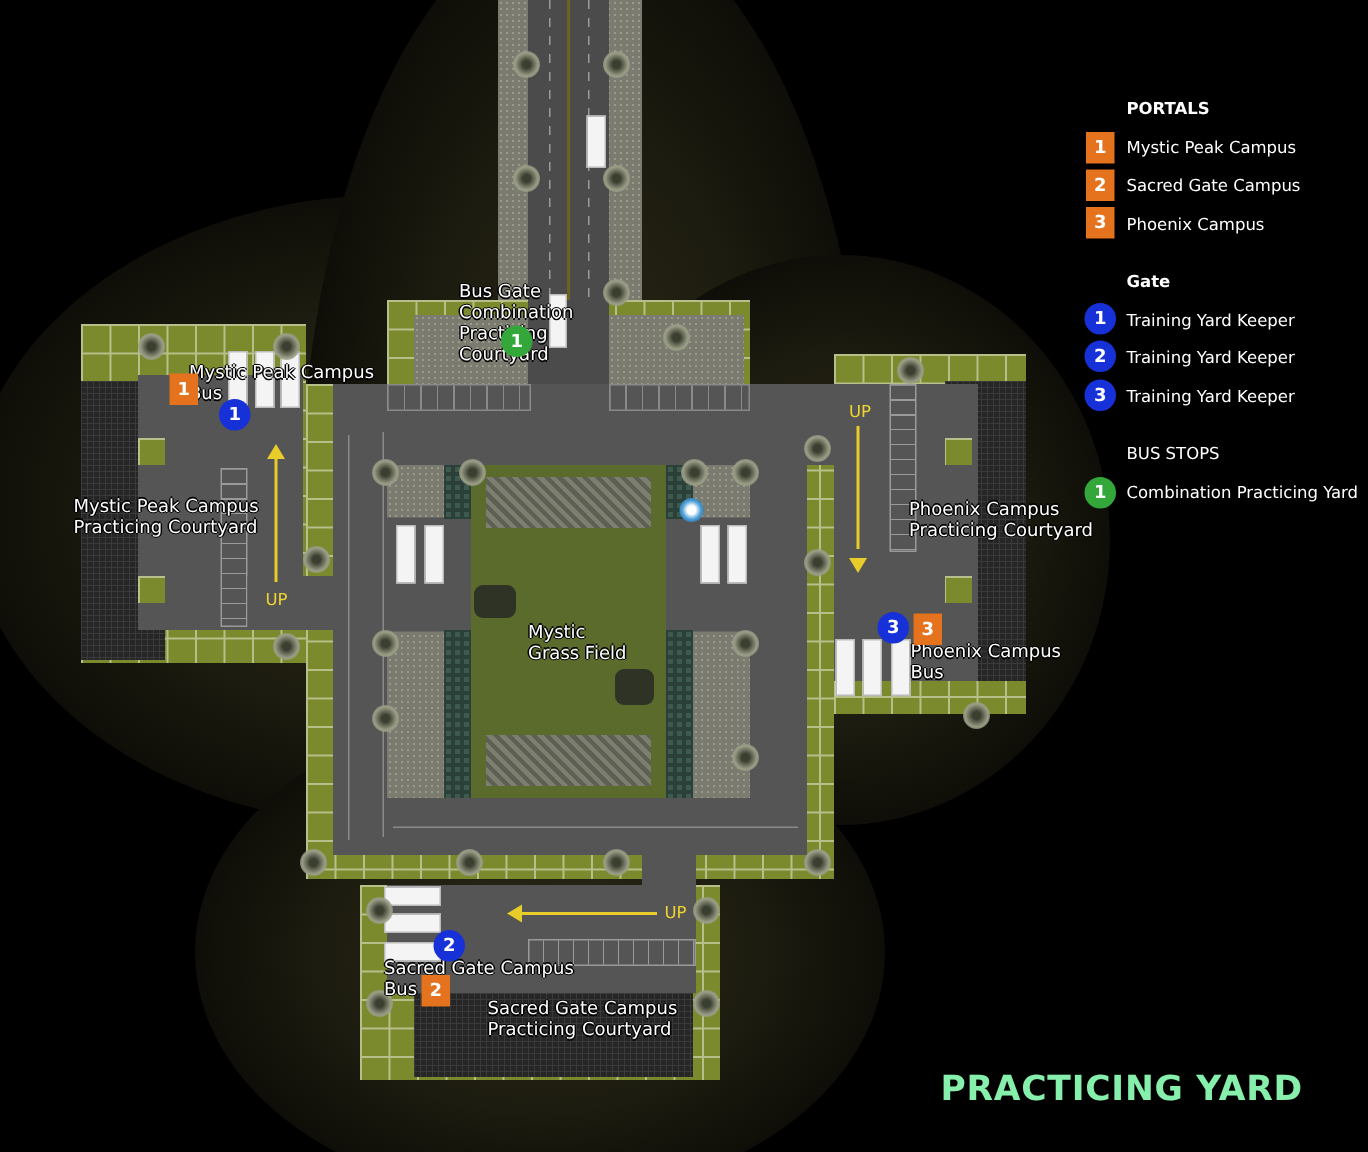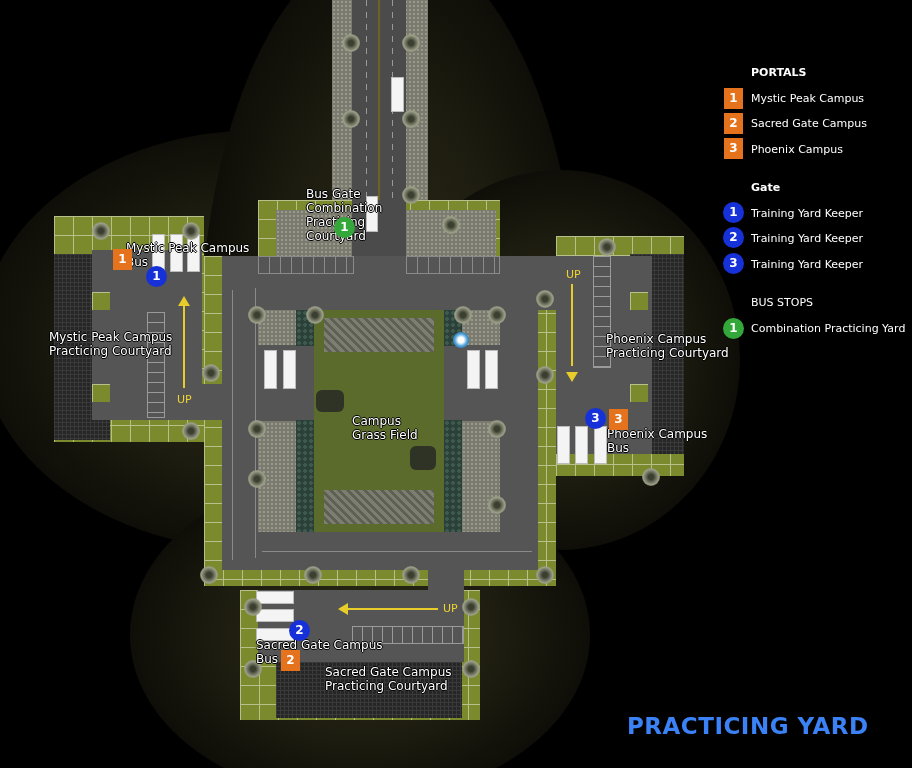--- a/index.html
+++ b/index.html
@@ -19,21 +19,21 @@
   .tree{position:absolute;width:18px;height:18px;border-radius:50%;background:radial-gradient(circle,#3a3f30 20%,#9a9d86 60%,rgba(150,150,130,0) 100%);}
   .maplabel{position:absolute;color:#fff;font-size:12px;line-height:14px;white-space:pre;text-shadow:1px 0 0 #000,-1px 0 0 #000,0 1px 0 #000,0 -1px 0 #000;font-family:"DejaVu Sans",sans-serif;}
   .portal{position:absolute;width:19px;height:21px;background:#e5721d;color:#fff;font-weight:bold;font-size:12px;text-align:center;line-height:21px;}
   .npc{position:absolute;width:21px;height:21px;border-radius:50%;background:#1731d9;color:#fff;font-weight:bold;font-size:12px;text-align:center;line-height:21px;}
   .stop{position:absolute;width:21px;height:21px;border-radius:50%;background:#34a73a;color:#fff;font-weight:bold;font-size:12px;text-align:center;line-height:21px;}
   .uplabel{position:absolute;color:#f0d430;font-size:11px;font-weight:normal;}
   .arrowline{position:absolute;background:#e8cc2a;}
   .legend-h{position:absolute;color:#fff;font-size:11px;font-weight:bold;}
   .legend-h2{position:absolute;color:#fff;font-size:11px;}
   .legend-t{position:absolute;color:#fff;font-size:11px;}
-  .title{position:absolute;color:#3b82f6;font-size:23px;font-weight:bold;letter-spacing:.5px;}
+  .title{position:absolute;color:#86efac;font-size:23px;font-weight:bold;letter-spacing:.5px;}
   .dash-v{position:absolute;width:1px;background:repeating-linear-gradient(#9a9a9a 0 6px,transparent 6px 12px);}
 </style>
 </head>
 <body>
 
 <div class="abs" style="left:0;top:0;width:720px;height:768px;">
 
   <div class="forest" style="left:-20px;top:130px;width:560px;height:420px;"></div>
   <div class="forest" style="left:200px;top:-60px;width:380px;height:820px;"></div>
   <div class="forest" style="left:380px;top:170px;width:360px;height:380px;"></div>
@@ -162,21 +162,21 @@
   <div class="maplabel" style="left:126px;top:241px;">Mystic Peak Campus
 Bus</div>
   <div class="maplabel" style="left:306px;top:187px;">Bus Gate
 Combination
 Practicing
 Courtyard</div>
   <div class="maplabel" style="left:606px;top:332px;">Phoenix Campus
 Practicing Courtyard</div>
   <div class="maplabel" style="left:607px;top:427px;">Phoenix Campus
 Bus</div>
-  <div class="maplabel" style="left:352px;top:414px;">Campus
+  <div class="maplabel" style="left:352px;top:414px;">Mystic
 Grass Field</div>
   <div class="maplabel" style="left:256px;top:638px;">Sacred Gate Campus
 Bus</div>
   <div class="maplabel" style="left:325px;top:665px;">Sacred Gate Campus
 Practicing Courtyard</div>
 
   <div class="portal" style="left:113px;top:249px;">1</div>
   <div class="portal" style="left:281px;top:650px;">2</div>
   <div class="portal" style="left:609px;top:409px;">3</div>
   <div class="npc" style="left:146px;top:266px;">1</div>

